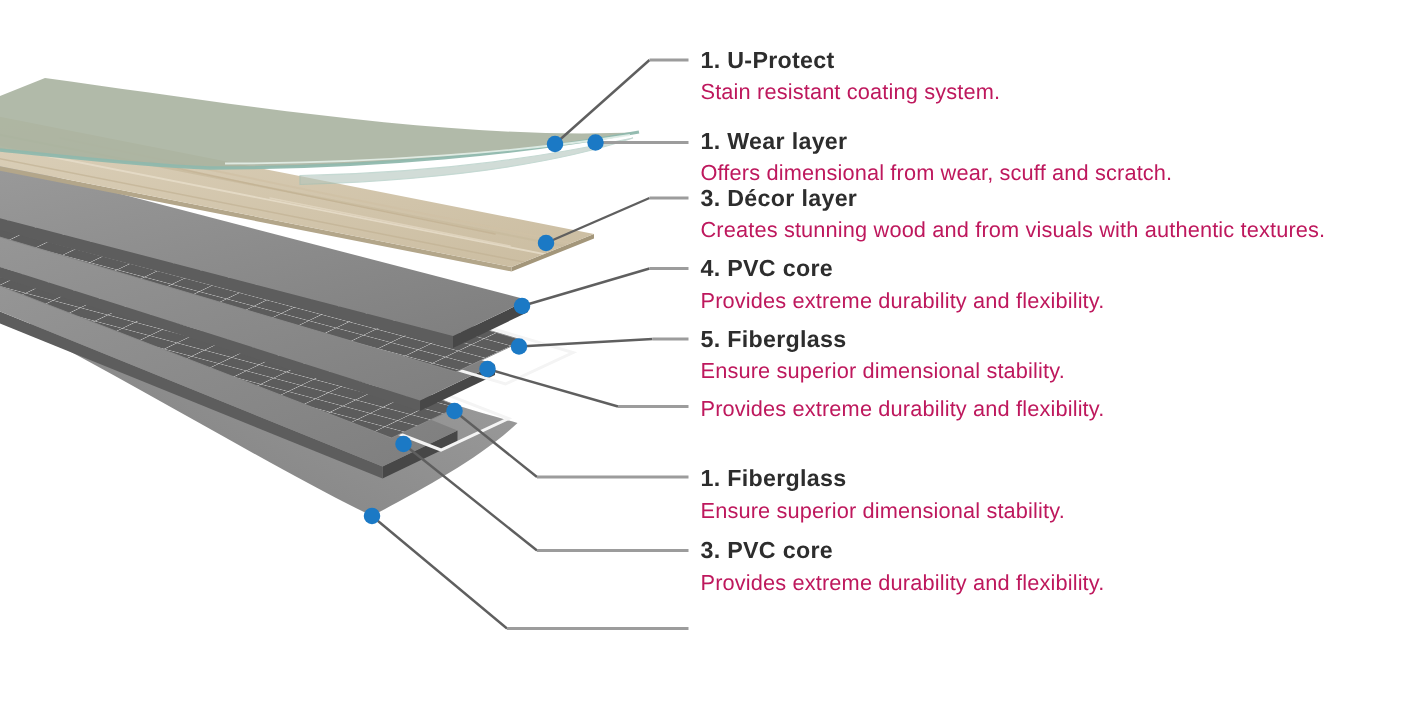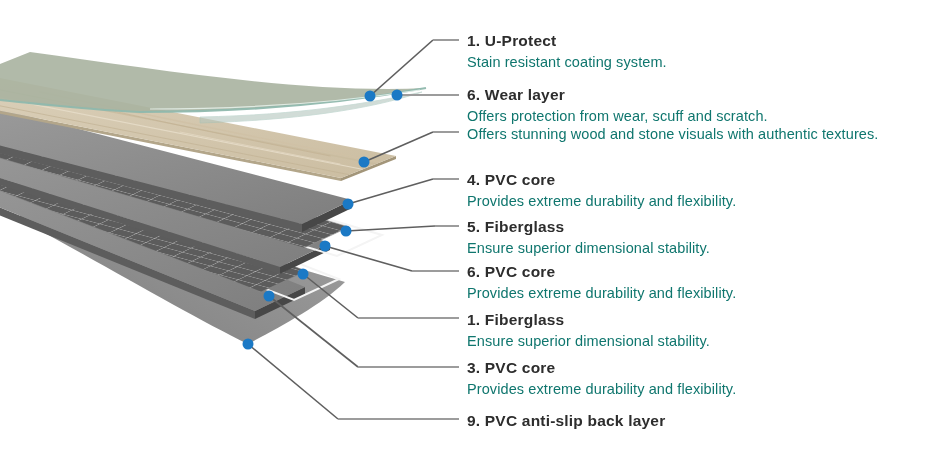--- a/index.html
+++ b/index.html
@@ -6,21 +6,21 @@
   body{
     width:945px;height:472px;position:relative;background:#ffffff;
     font-family:"Liberation Sans","DejaVu Sans",sans-serif;
     overflow:hidden;
   }
   #stage{position:absolute;left:0;top:0;width:829px;height:472px;}
   svg{position:absolute;left:0;top:0;display:block;}
   .labels{position:absolute;left:0;top:0;width:945px;height:472px;pointer-events:none;}
   .layer-label{position:absolute;left:467px;width:470px;}
   .lt{font-size:15.5px;font-weight:bold;color:#2d2d2d;line-height:20px;letter-spacing:.2px;}
-  .ld{font-size:14.5px;color:#0f766e;line-height:18px;margin-top:2px;letter-spacing:.1px;}
+  .ld{font-size:14.5px;color:#be185d;line-height:18px;margin-top:2px;letter-spacing:.1px;}
 </style>
 </head>
 <body>
 
 <div id="stage">
 
 <svg width="945" height="472" viewBox="0 0 945 472">
   <defs>
     <linearGradient id="slabg" x1="0" y1="0" x2="1" y2="1">
       <stop offset="0" stop-color="#9e9e9e"></stop>
@@ -150,44 +150,43 @@
     <circle cx="248" cy="344" r="5.5" fill="#1b79c5"></circle>
   </g>
 </svg>
 
 <div class="labels">
   <div class="layer-label" style="top:31px">
     <div class="lt">1. U-Protect</div>
     <div class="ld">Stain resistant coating system.</div>
   </div>
   <div class="layer-label" style="top:85px">
-    <div class="lt">6. Wear layer</div>
-    <div class="ld">Offers protection from wear, scuff and scratch.</div>
+    <div class="lt">1. Wear layer</div>
+    <div class="ld">Offers dimensional from wear, scuff and scratch.</div>
   </div>
   <div class="layer-label" style="top:123px">
-    <div class="ld">Offers stunning wood and stone visuals with authentic textures.</div>
+    <div class="lt">3. Décor layer</div>
+    <div class="ld">Creates stunning wood and from visuals with authentic textures.</div>
   </div>
   <div class="layer-label" style="top:170px">
     <div class="lt">4. PVC core</div>
     <div class="ld">Provides extreme durability and flexibility.</div>
   </div>
   <div class="layer-label" style="top:217px">
     <div class="lt">5. Fiberglass</div>
     <div class="ld">Ensure superior dimensional stability.</div>
   </div>
   <div class="layer-label" style="top:262px">
-    <div class="lt">6. PVC core</div>
     <div class="ld">Provides extreme durability and flexibility.</div>
   </div>
   <div class="layer-label" style="top:310px">
     <div class="lt">1. Fiberglass</div>
     <div class="ld">Ensure superior dimensional stability.</div>
   </div>
   <div class="layer-label" style="top:358px">
     <div class="lt">3. PVC core</div>
     <div class="ld">Provides extreme durability and flexibility.</div>
   </div>
   <div class="layer-label" style="top:411px">
-    <div class="lt">9. PVC anti-slip back layer</div>
   </div>
 </div>
 
 </div>
 
 </body></html>

